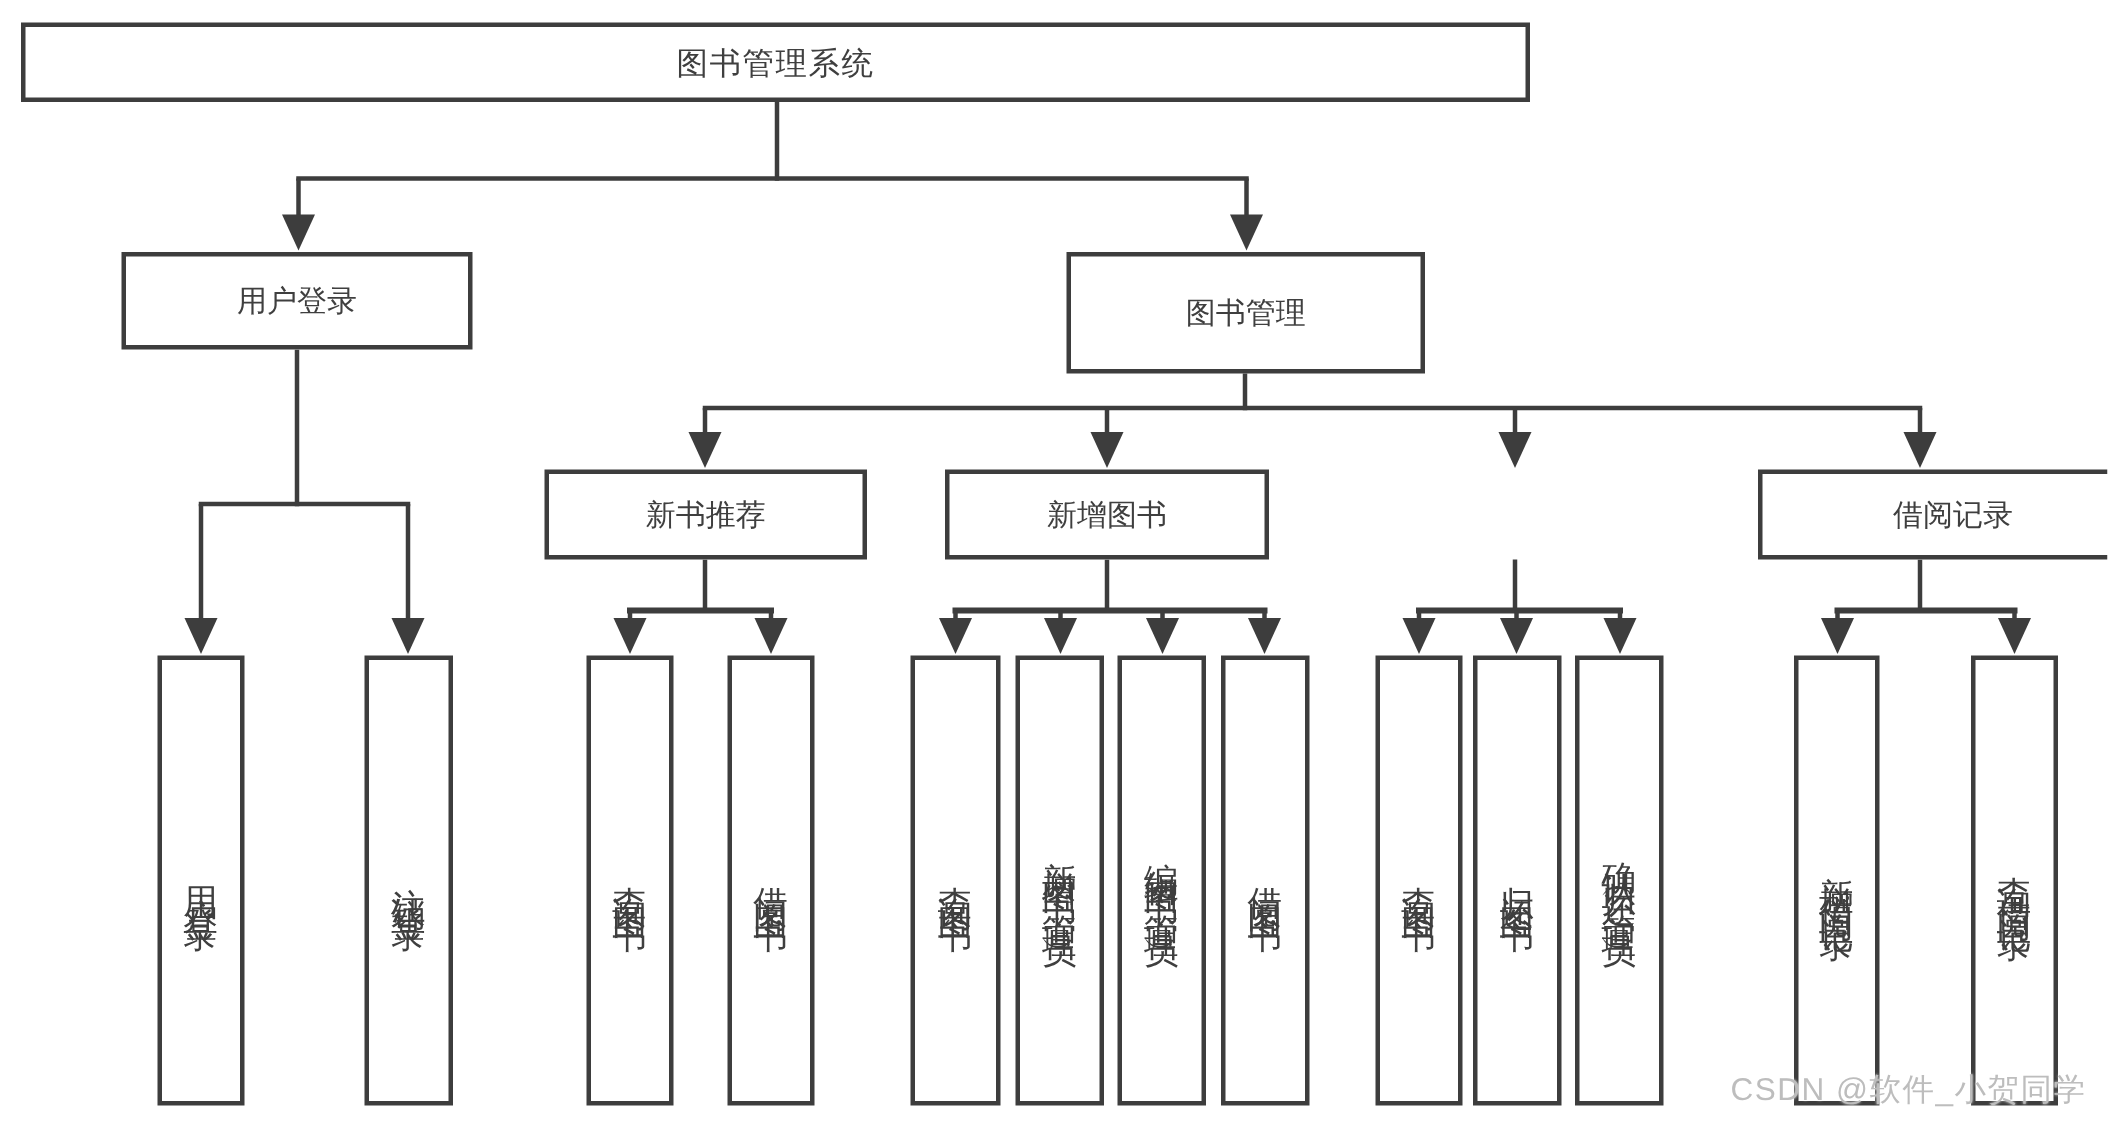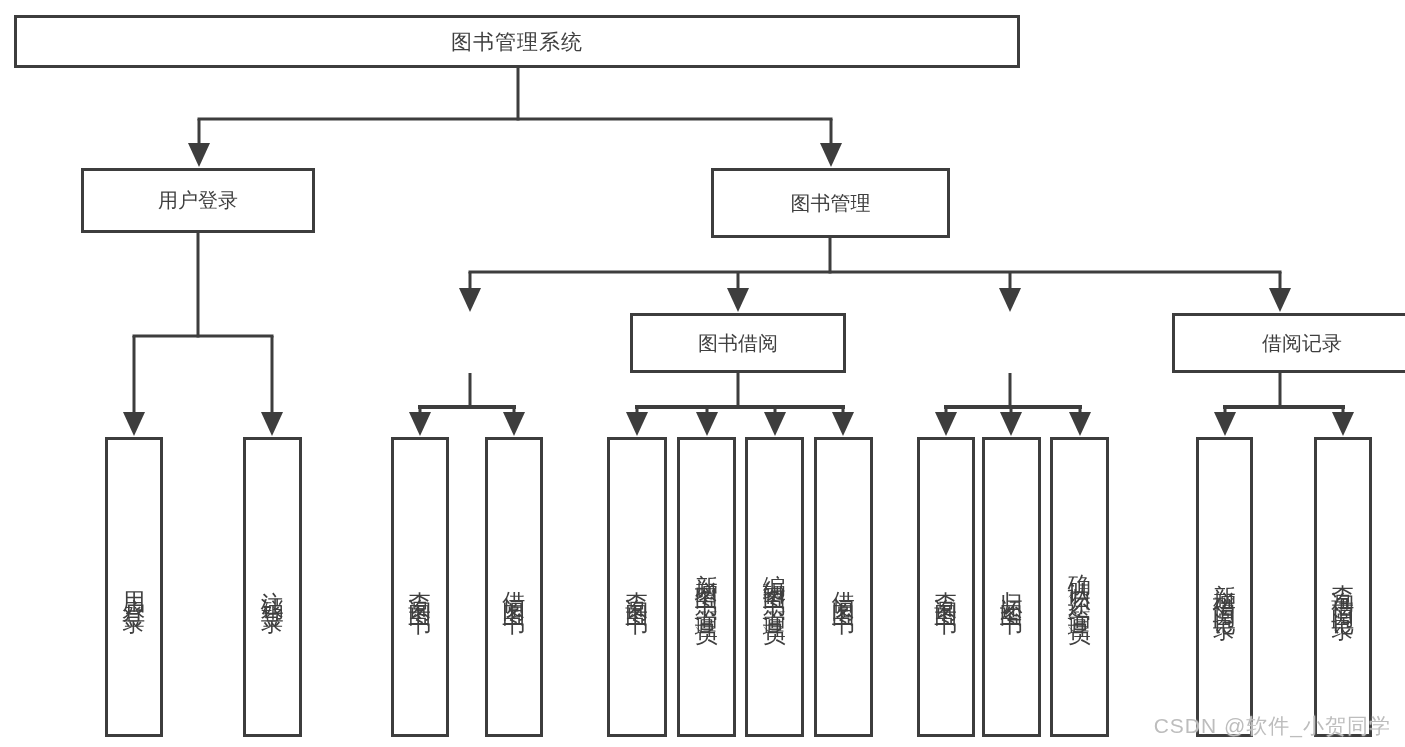--- a/index.html
+++ b/index.html
@@ -130,26 +130,29 @@
     </g>
   </svg>
 
   <div class="node l1" style="left:14px;top:15px;width:1006px;height:53px">
     <span>图书管理系统</span>
   </div>
 
   <div class="node" style="left:81px;top:168px;width:234px;height:65px">
     <span>用户登录</span>
   </div>
-  <div class="node" style="left:711px;top:168px;width:239px;height:70px">
+  <div class="node" style="left:711px;top:168px;width:239px;height:81px">
     <span>图书管理</span>
   </div>
 
+  <div class="node" style="left:363px;top:313px;width:215px;height:60px">
+    <span>新书推荐</span>
+  </div>
   <div class="node" style="left:630px;top:313px;width:216px;height:60px">
-    <span>图书借阅</span>
+    <span>新增图书</span>
   </div>
   <div class="node" style="left:1172px;top:313px;width:260px;height:60px">
     <span>借阅记录</span>
   </div>
 
   <div class="node vnode" style="left:105px;top:437px;width:58px;height:300px">
     <span class="vlabel">用户登录</span>
   </div>
   <div class="node vnode" style="left:243px;top:437px;width:59px;height:300px">
     <span class="vlabel">注销登录</span>

